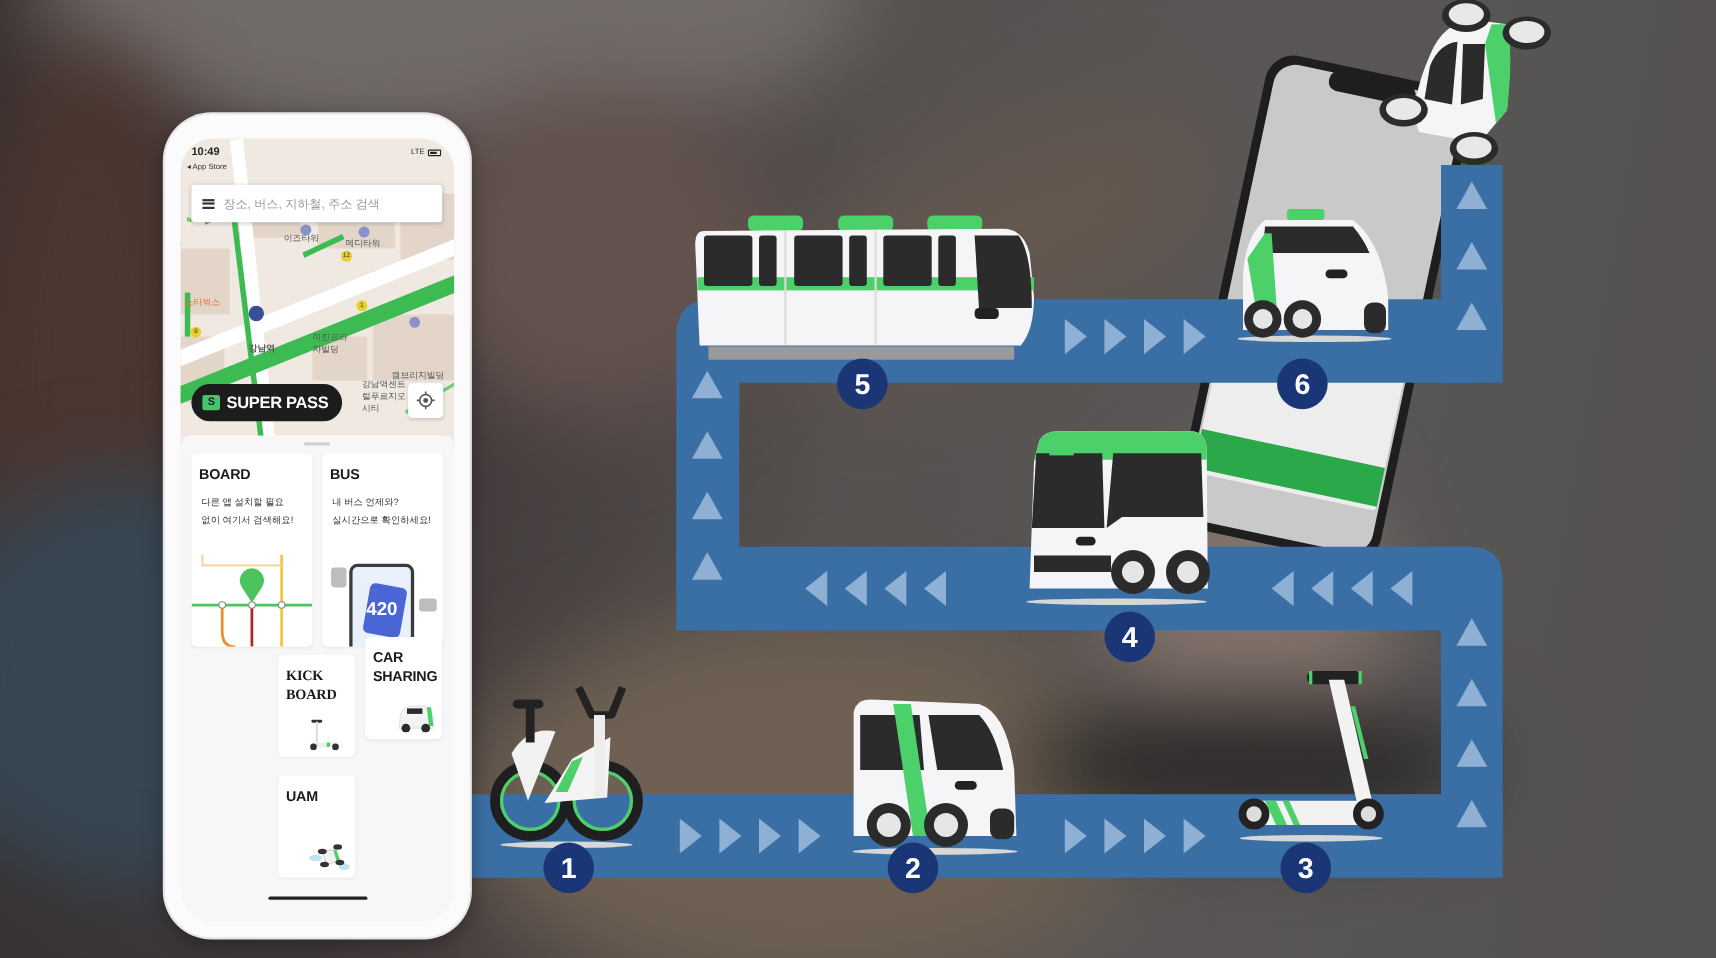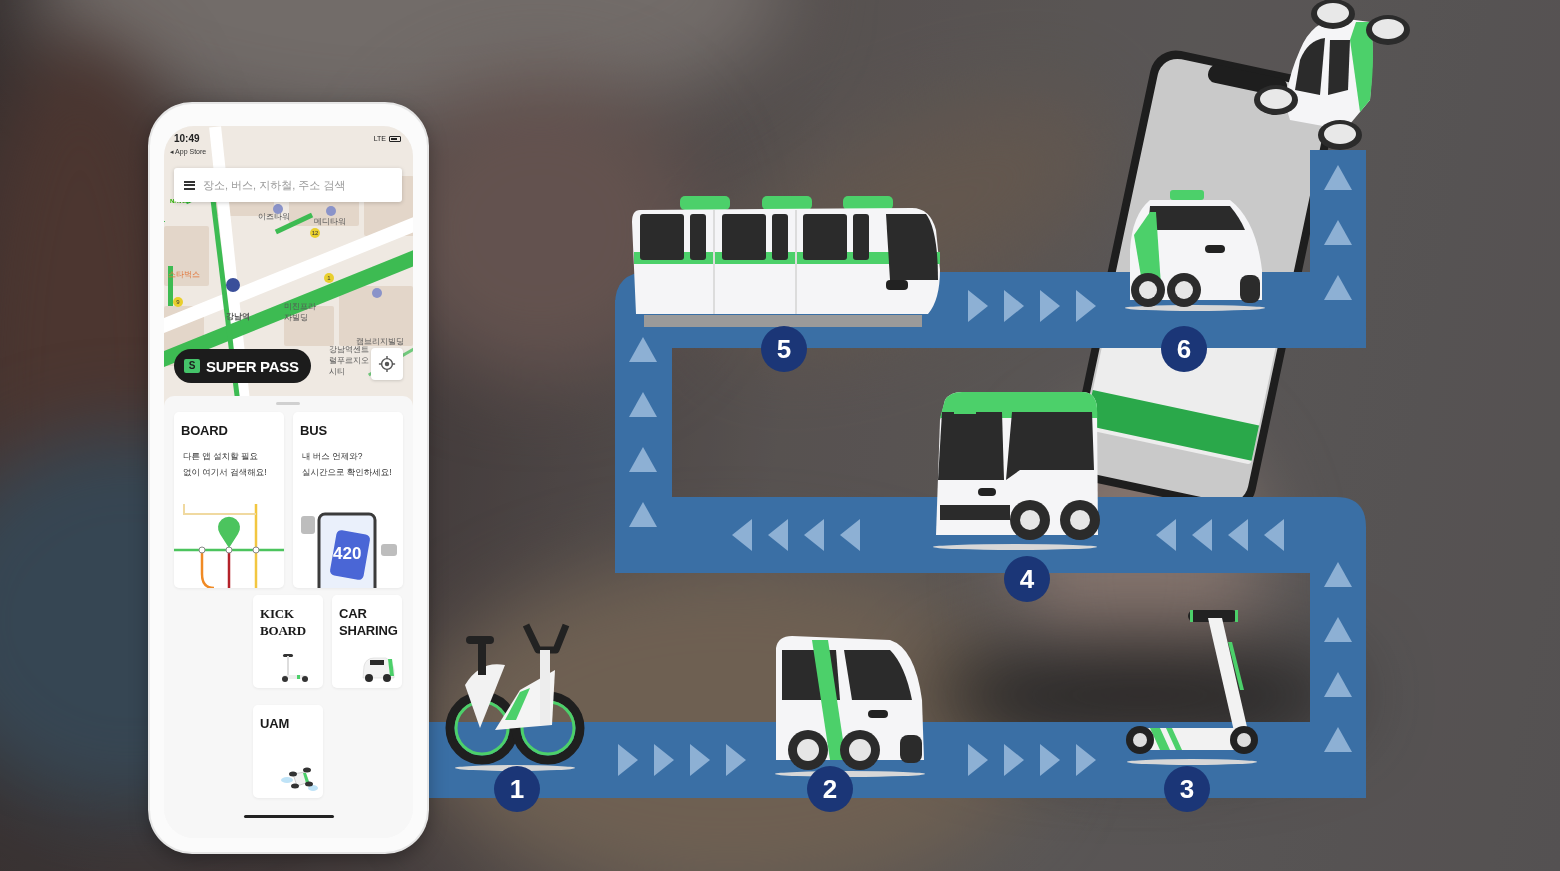--- a/index.html
+++ b/index.html
@@ -396,21 +396,21 @@
         <svg class="card-icon" viewBox="0 0 36 28" style="right:10px;">
           <rect x="6" y="0" width="10" height="3" rx="1.5" fill="#333"></rect>
           <rect x="10" y="2" width="2" height="22" fill="#ddd"></rect>
           <rect x="6" y="21" width="24" height="4" rx="2" fill="#eee"></rect>
           <rect x="20" y="21" width="3" height="4" fill="#4cd06a"></rect>
           <circle cx="8" cy="25" r="3" fill="#333"></circle>
             <circle cx="28" cy="25" r="3" fill="#333"></circle>
         </svg>
       </div>
 
-      <div class="card" style="left:168px;top:199px;width:70px;height:93px;">
+      <div class="card" style="left:168px;top:183px;width:70px;height:93px;">
         <div class="card-title">CAR
 SHARING</div>
         <svg class="card-icon" viewBox="0 0 36 28">
           <path d="M4 12 Q6 4 14 4 L26 4 Q33 8 34 16 L34 24 L3 24 Z" fill="#f3f3f3" stroke="#ccc" stroke-width="0.5"></path>
           <path d="M28 5 L32 5 L34 22 L30 22 Z" fill="#4cd06a"></path>
           <rect x="10" y="6" width="14" height="5" fill="#2b2b2b"></rect>
           <circle cx="9" cy="24" r="4" fill="#2b2b2b"></circle>
             <circle cx="27" cy="24" r="4" fill="#2b2b2b"></circle>
         </svg>
       </div>

